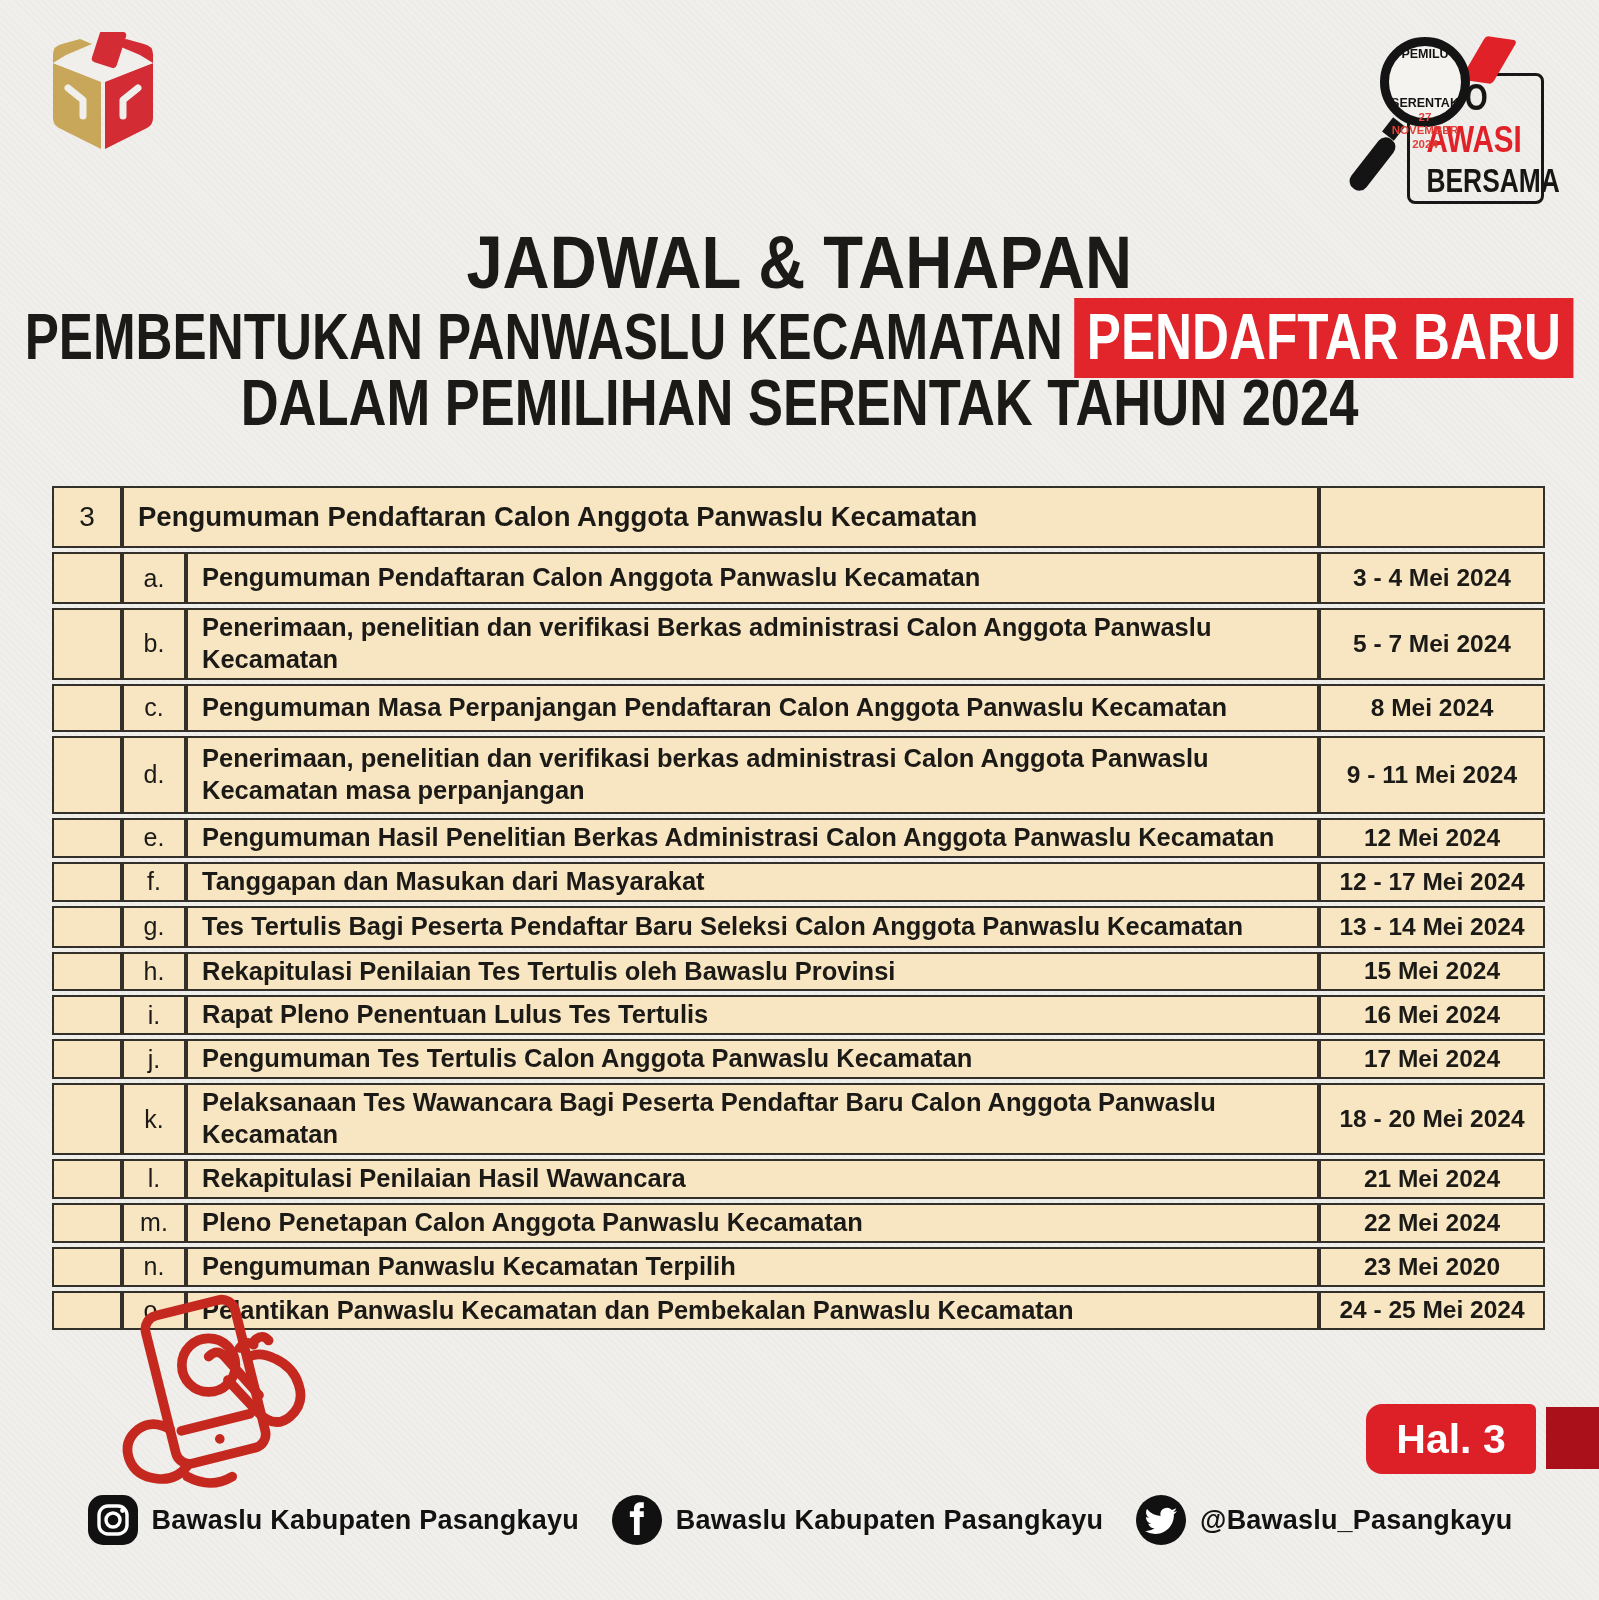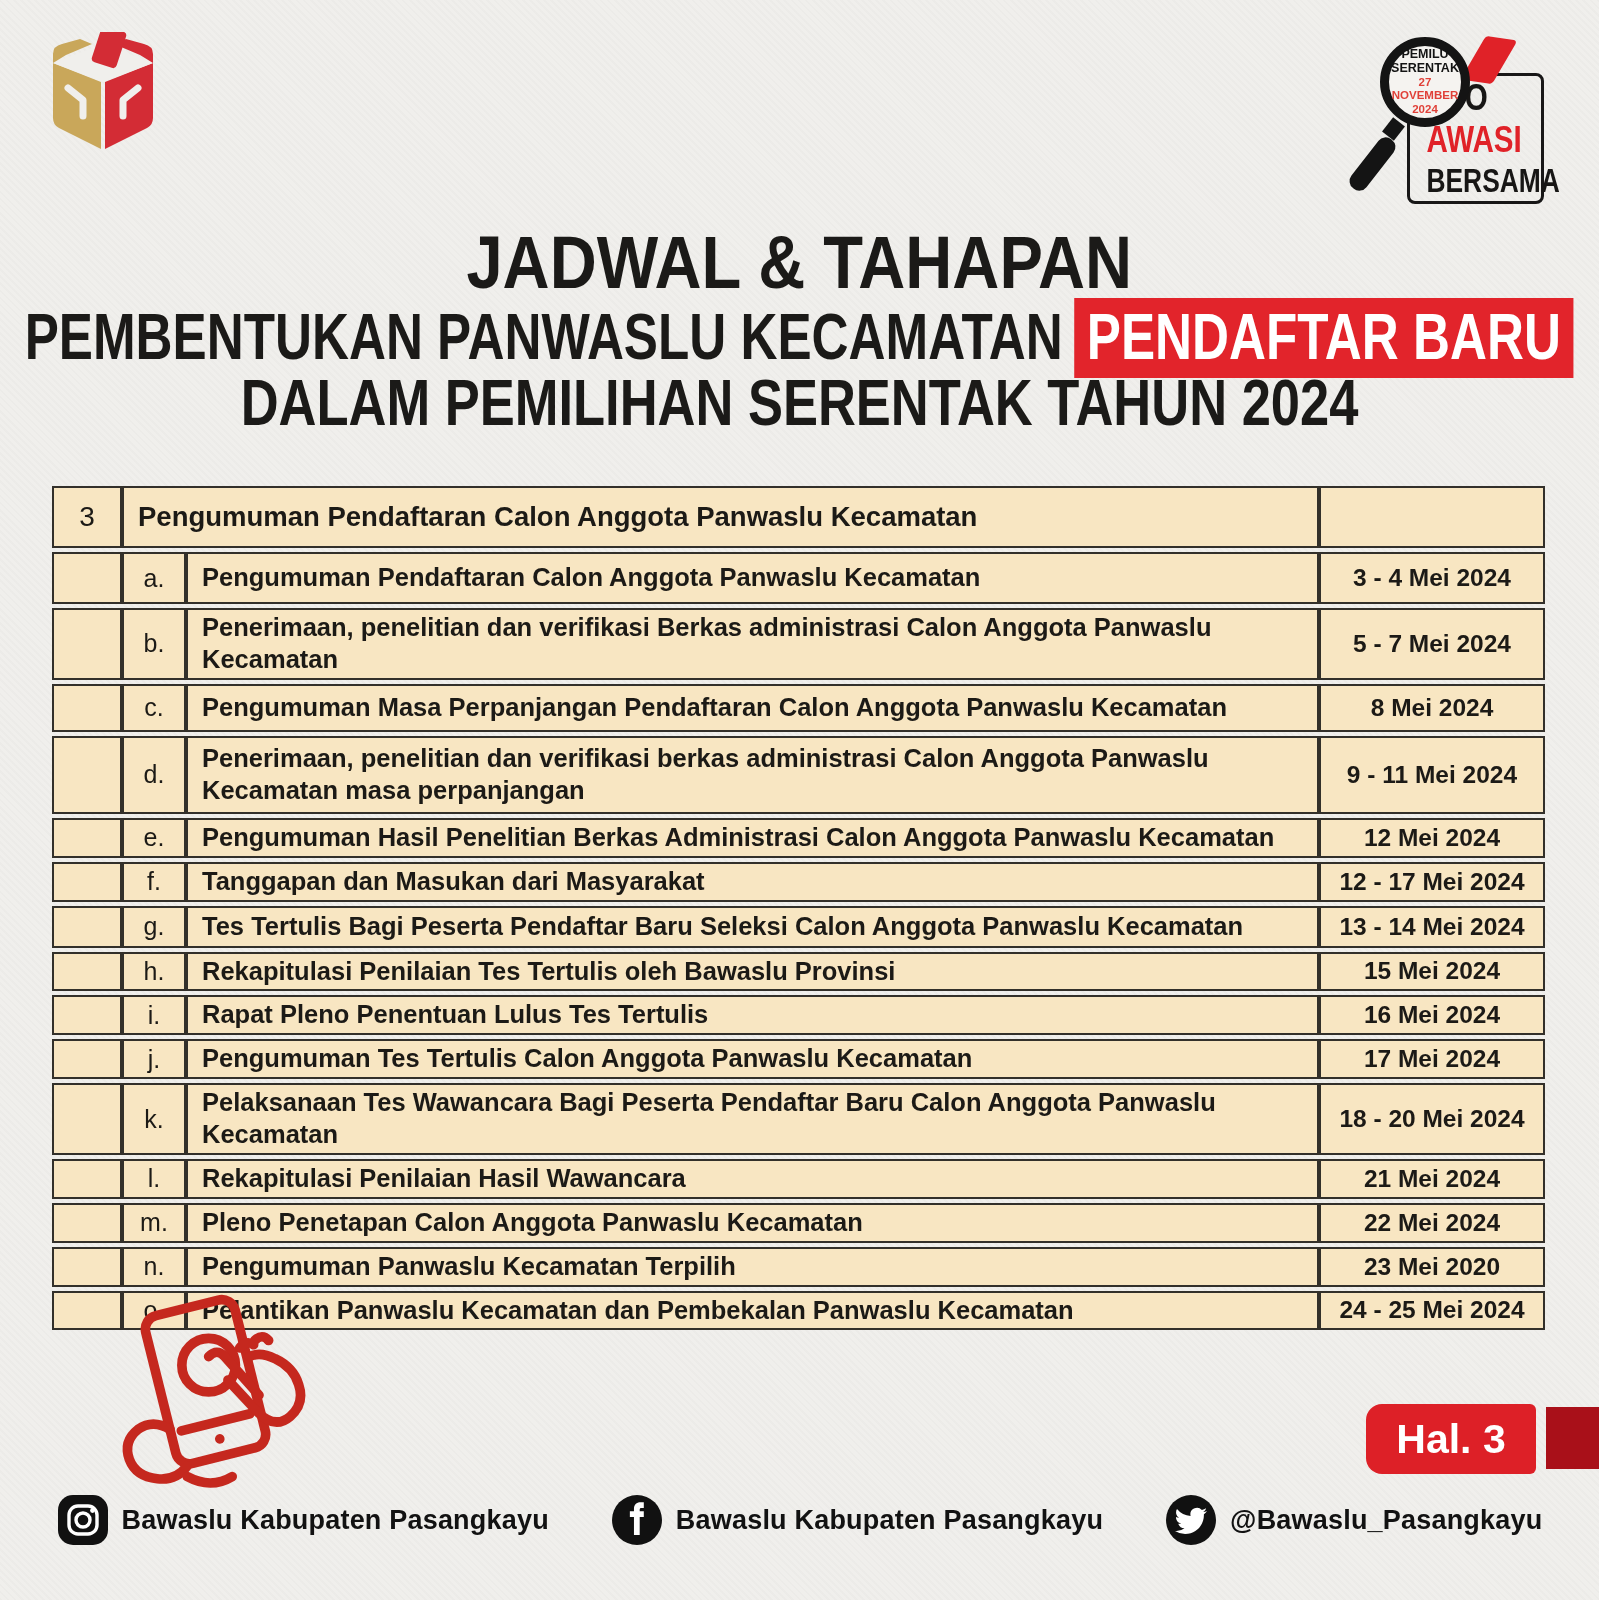--- a/index.html
+++ b/index.html
@@ -24,21 +24,21 @@
   .ayo-box { position:absolute; left:57px; top:43px; width:137px; height:131px; border:3px solid #181717; border-radius:8px; }
   .ballot-flag { position:absolute; left:122px; top:8px; width:34px; height:44px; background:#e02228; border-radius:4px; transform:skewX(-24deg) rotate(8deg); }
   .ballot-flag::after { content:""; position:absolute; left:-4px; bottom:-12px; width:8px; height:10px; background:#181717; transform:rotate(14deg); }
   .slogan { position:absolute; left:50px; top:49px; width:132px; text-align:left; font-weight:900; line-height:1; }
   .slogan-line { display:block; transform:scaleX(0.8); transform-origin:right center; letter-spacing:0; }
   .slogan-ayo { font-size:37px; color:#171615; }
   .slogan-awasi { font-size:37px; color:#e02228; margin-top:5px; }
   .slogan-bersama { font-size:33px; color:#171615; margin-top:6px; }
   .magnifier { position:absolute; left:30px; top:7px; width:90px; height:90px; background:#f5f3f0; border:9px solid #141414; border-radius:50%;
     display:flex; flex-direction:column; justify-content:center; align-items:center; text-align:center; z-index:2; }
-  .mag-t1 { font-size:12.5px; font-weight:800; color:#141414; line-height:1.15; }
+  .mag-t1 { font-size:12.5px; font-weight:800; color:#141414; line-height:1.15;margin-top:35px; }
   .mag-t2 { font-size:11.5px; font-weight:800; color:#e04038; line-height:1.2; }
   .mag-collar { position:absolute; left:36px; top:90px; width:15px; height:18px; background:#141414; transform:rotate(38deg); z-index:1; }
   .mag-handle { position:absolute; left:13px; top:103px; width:19px; height:62px; background:#141414; border-radius:9px; transform:rotate(38deg); }
 
   
   .title-block { padding-top:224px; text-align:center; color:#1b1a18; }
   .title-line { display:flex; justify-content:center; align-items:center; }
   .title-line > span { white-space:nowrap; font-weight:800; transform-origin:center; }
   .t1 { height:76px; }
   .t1 > span { font-size:74px; transform:scaleX(0.88); letter-spacing:0; }
@@ -69,21 +69,21 @@
   tr.rh-n td { height:26px; }
   tr.rh-o td { height:34px; }
 
   
   .phone-icon { position:absolute; left:98px; top:1288px; width:232px; height:225px; }
   .hal-badge { position:absolute; left:1366px; top:1404px; width:170px; height:70px; background:#dd2027;
     border-radius:16px 6px 6px 16px; display:flex; align-items:center; justify-content:center;
     color:#fff; font-size:41px; font-weight:800; }
   .hal-strip { position:absolute; left:1546px; top:1407px; width:53px; height:62px; background:#a91019; }
 
-  .social { position:absolute; left:0; right:0; top:1494px; display:flex; justify-content:center; align-items:center; gap:62px; }
+  .social { position:absolute; left:0; right:0; top:1494px; display:flex; justify-content:center; align-items:center; gap:32px; }
   .social-item { display:flex; align-items:center; gap:13px; }
   .social-icon { width:52px; height:52px; flex:0 0 auto; }
   .social-label { font-size:27px; font-weight:800; color:#121212; letter-spacing:0.2px; }
 </style>
 </head>
 <body>
 
 <div class="page">
 
   <div class="brand">

